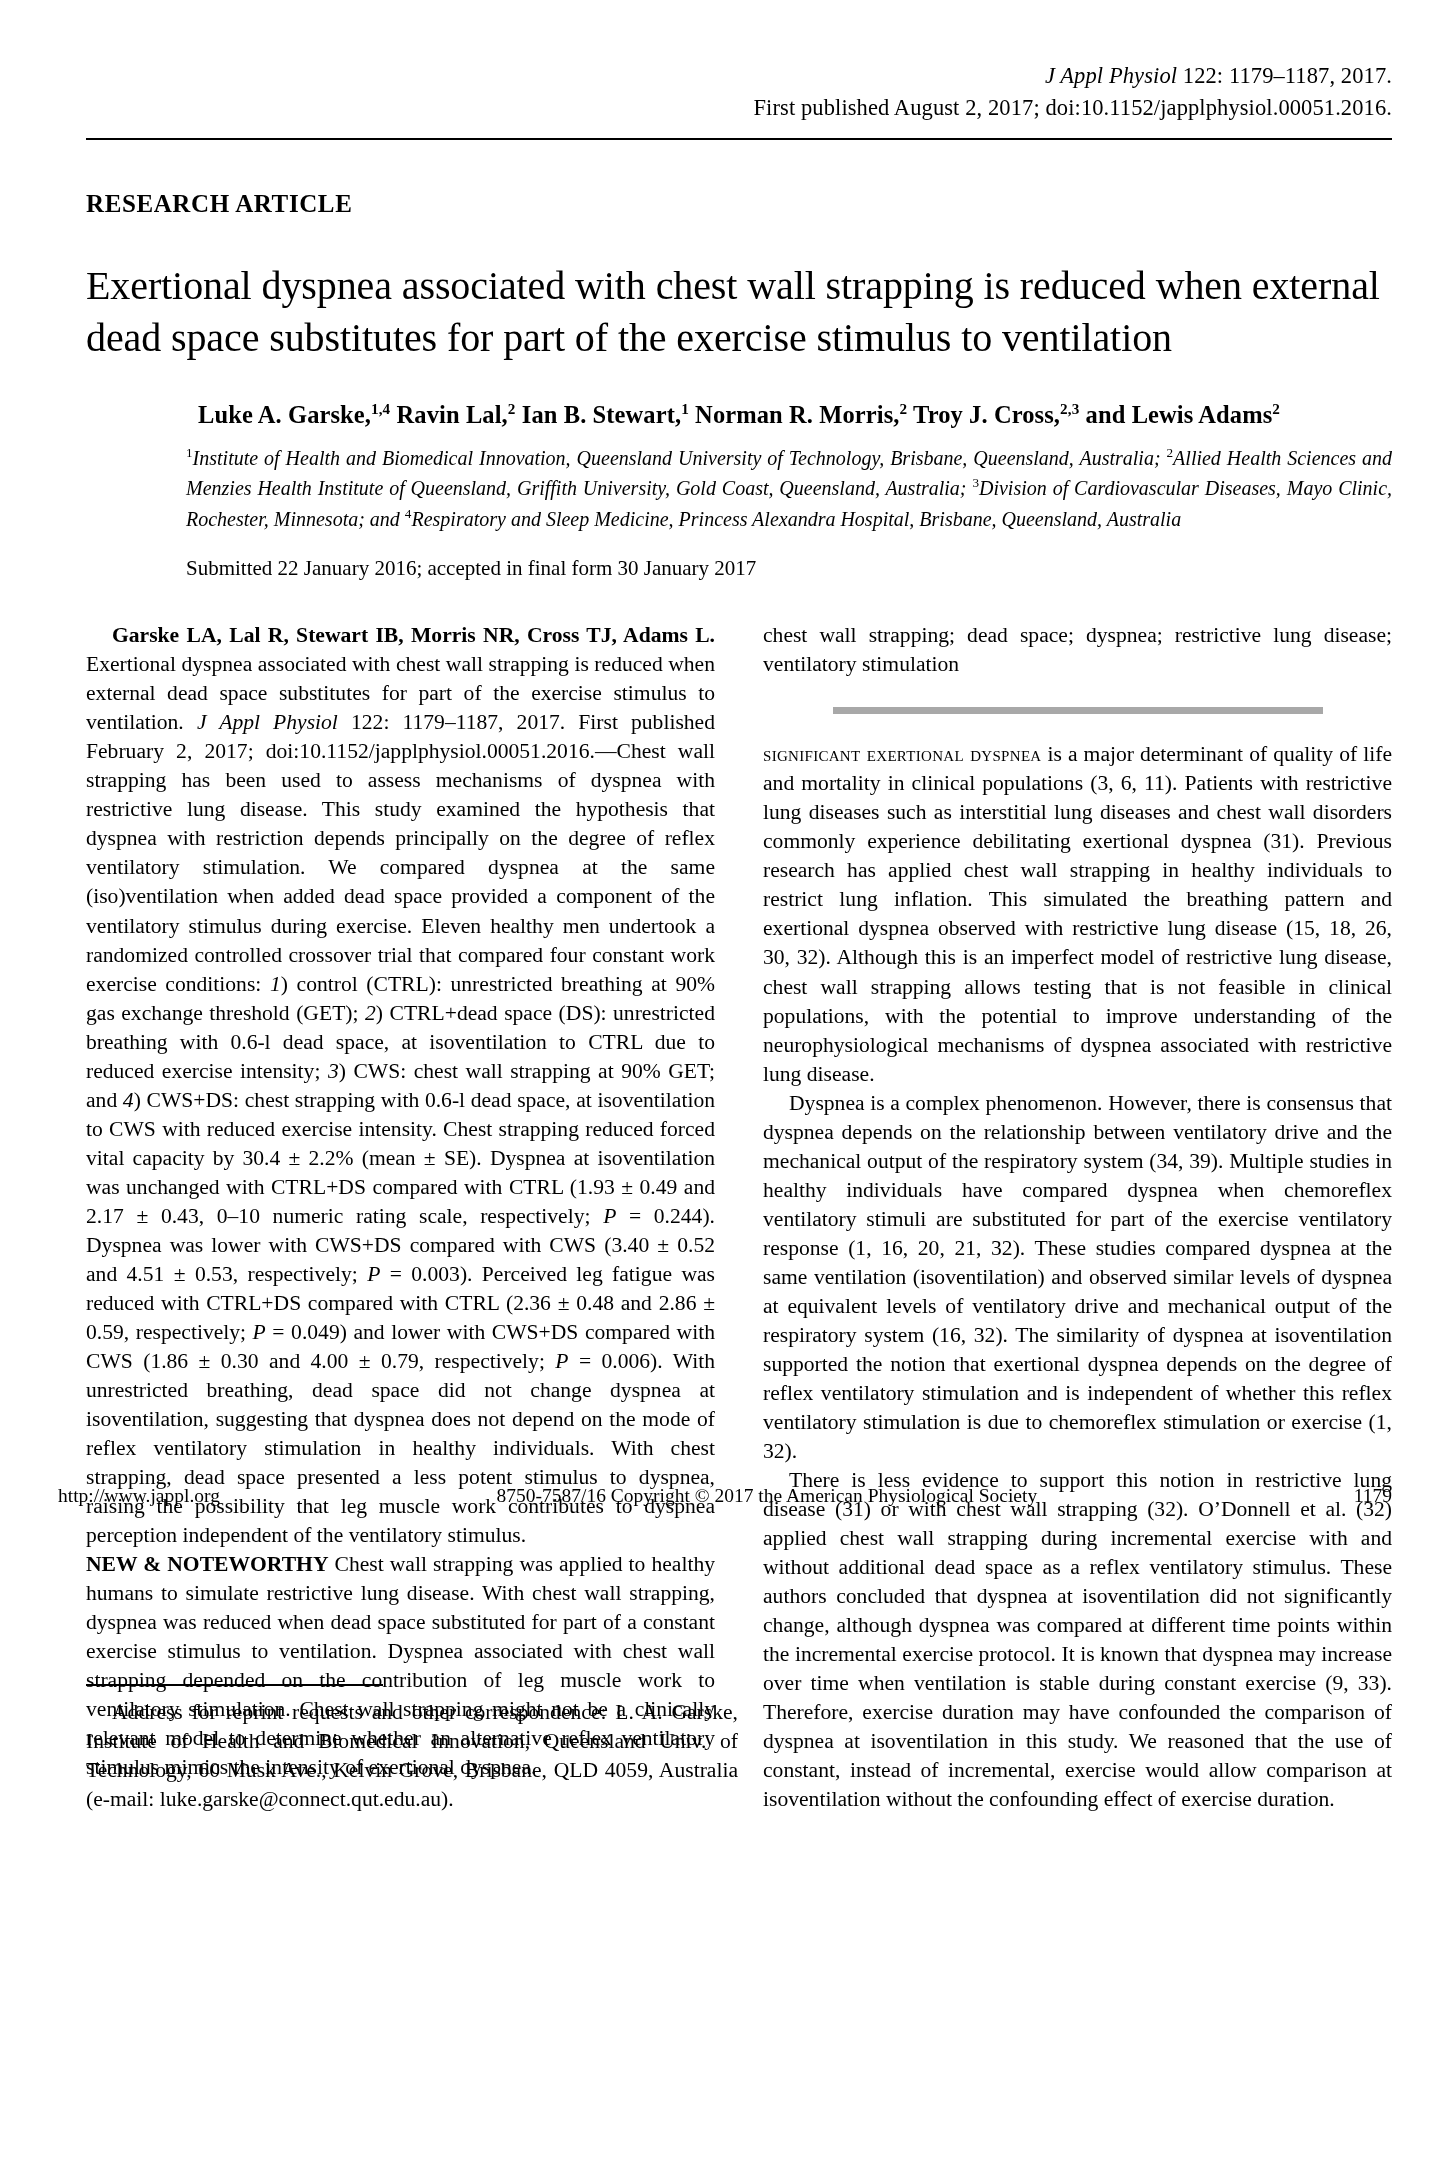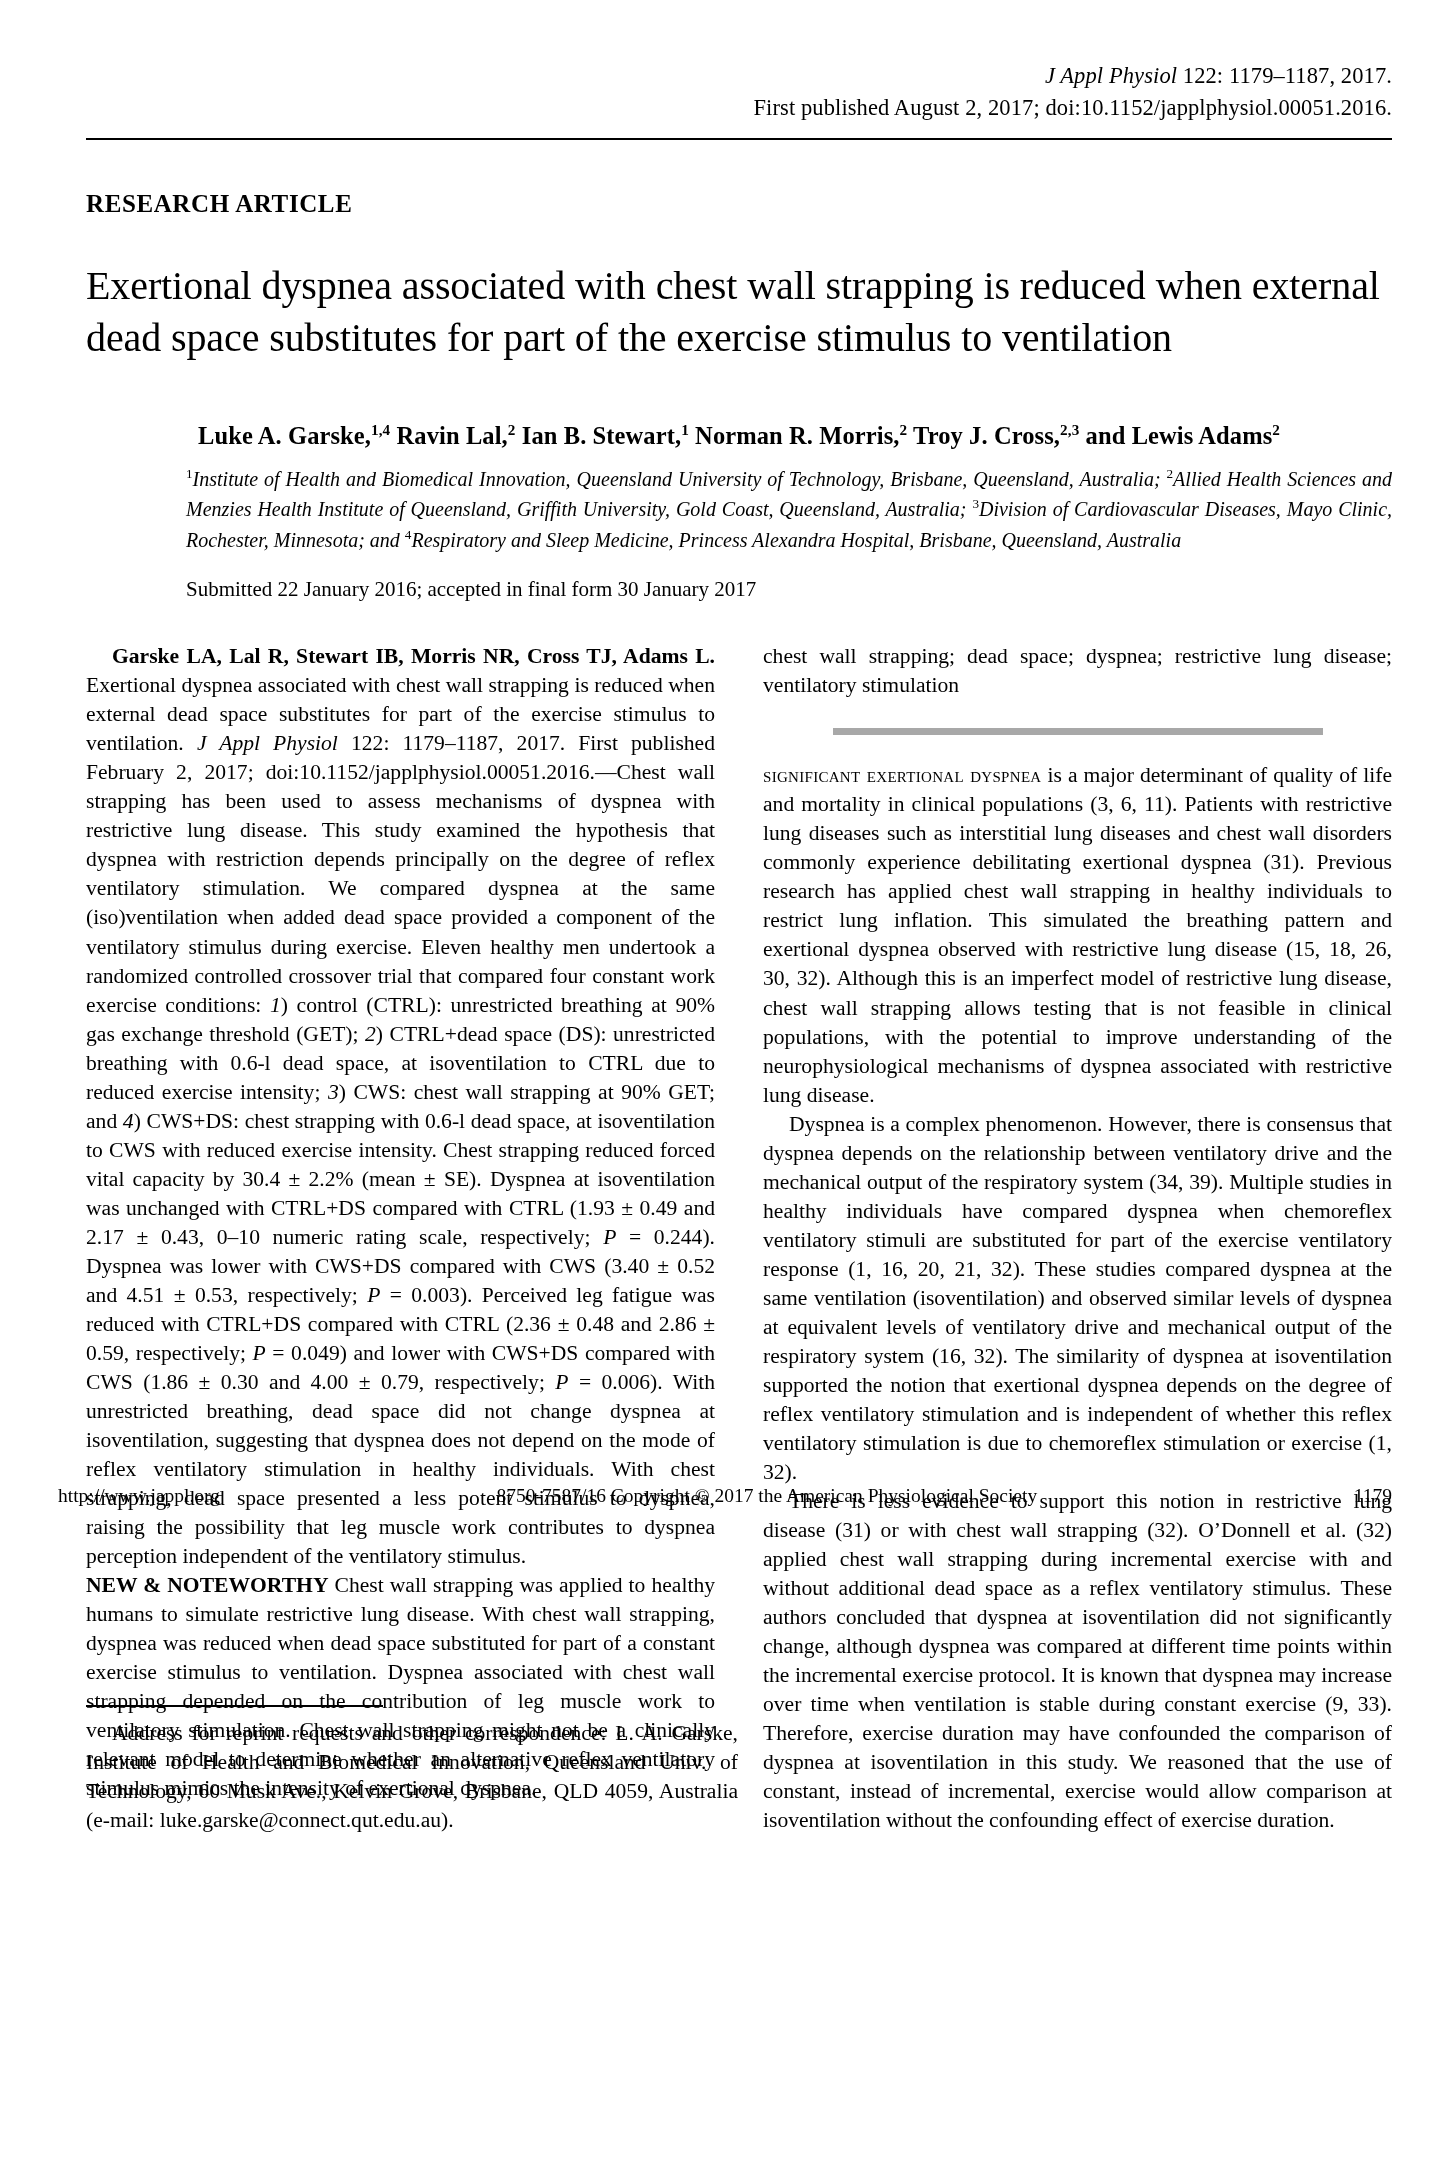--- a/index.html
+++ b/index.html
@@ -52,21 +52,21 @@
     font-weight: normal;
     margin-top: 42px;
     letter-spacing: -0.1px;
   }
 
   
   .authors {
     text-align: center;
     font-size: 24.5px;
     font-weight: bold;
-    margin-top: 57px;
+    margin-top: 36px;
     letter-spacing: 0.1px;
   }
   .authors sup { font-size: 0.62em; vertical-align: super; font-weight: bold; }
 
   .affiliations {
     font-size: 20px;
     font-style: italic;
     line-height: 1.52;
     margin-top: 14px;
     text-align: justify;

